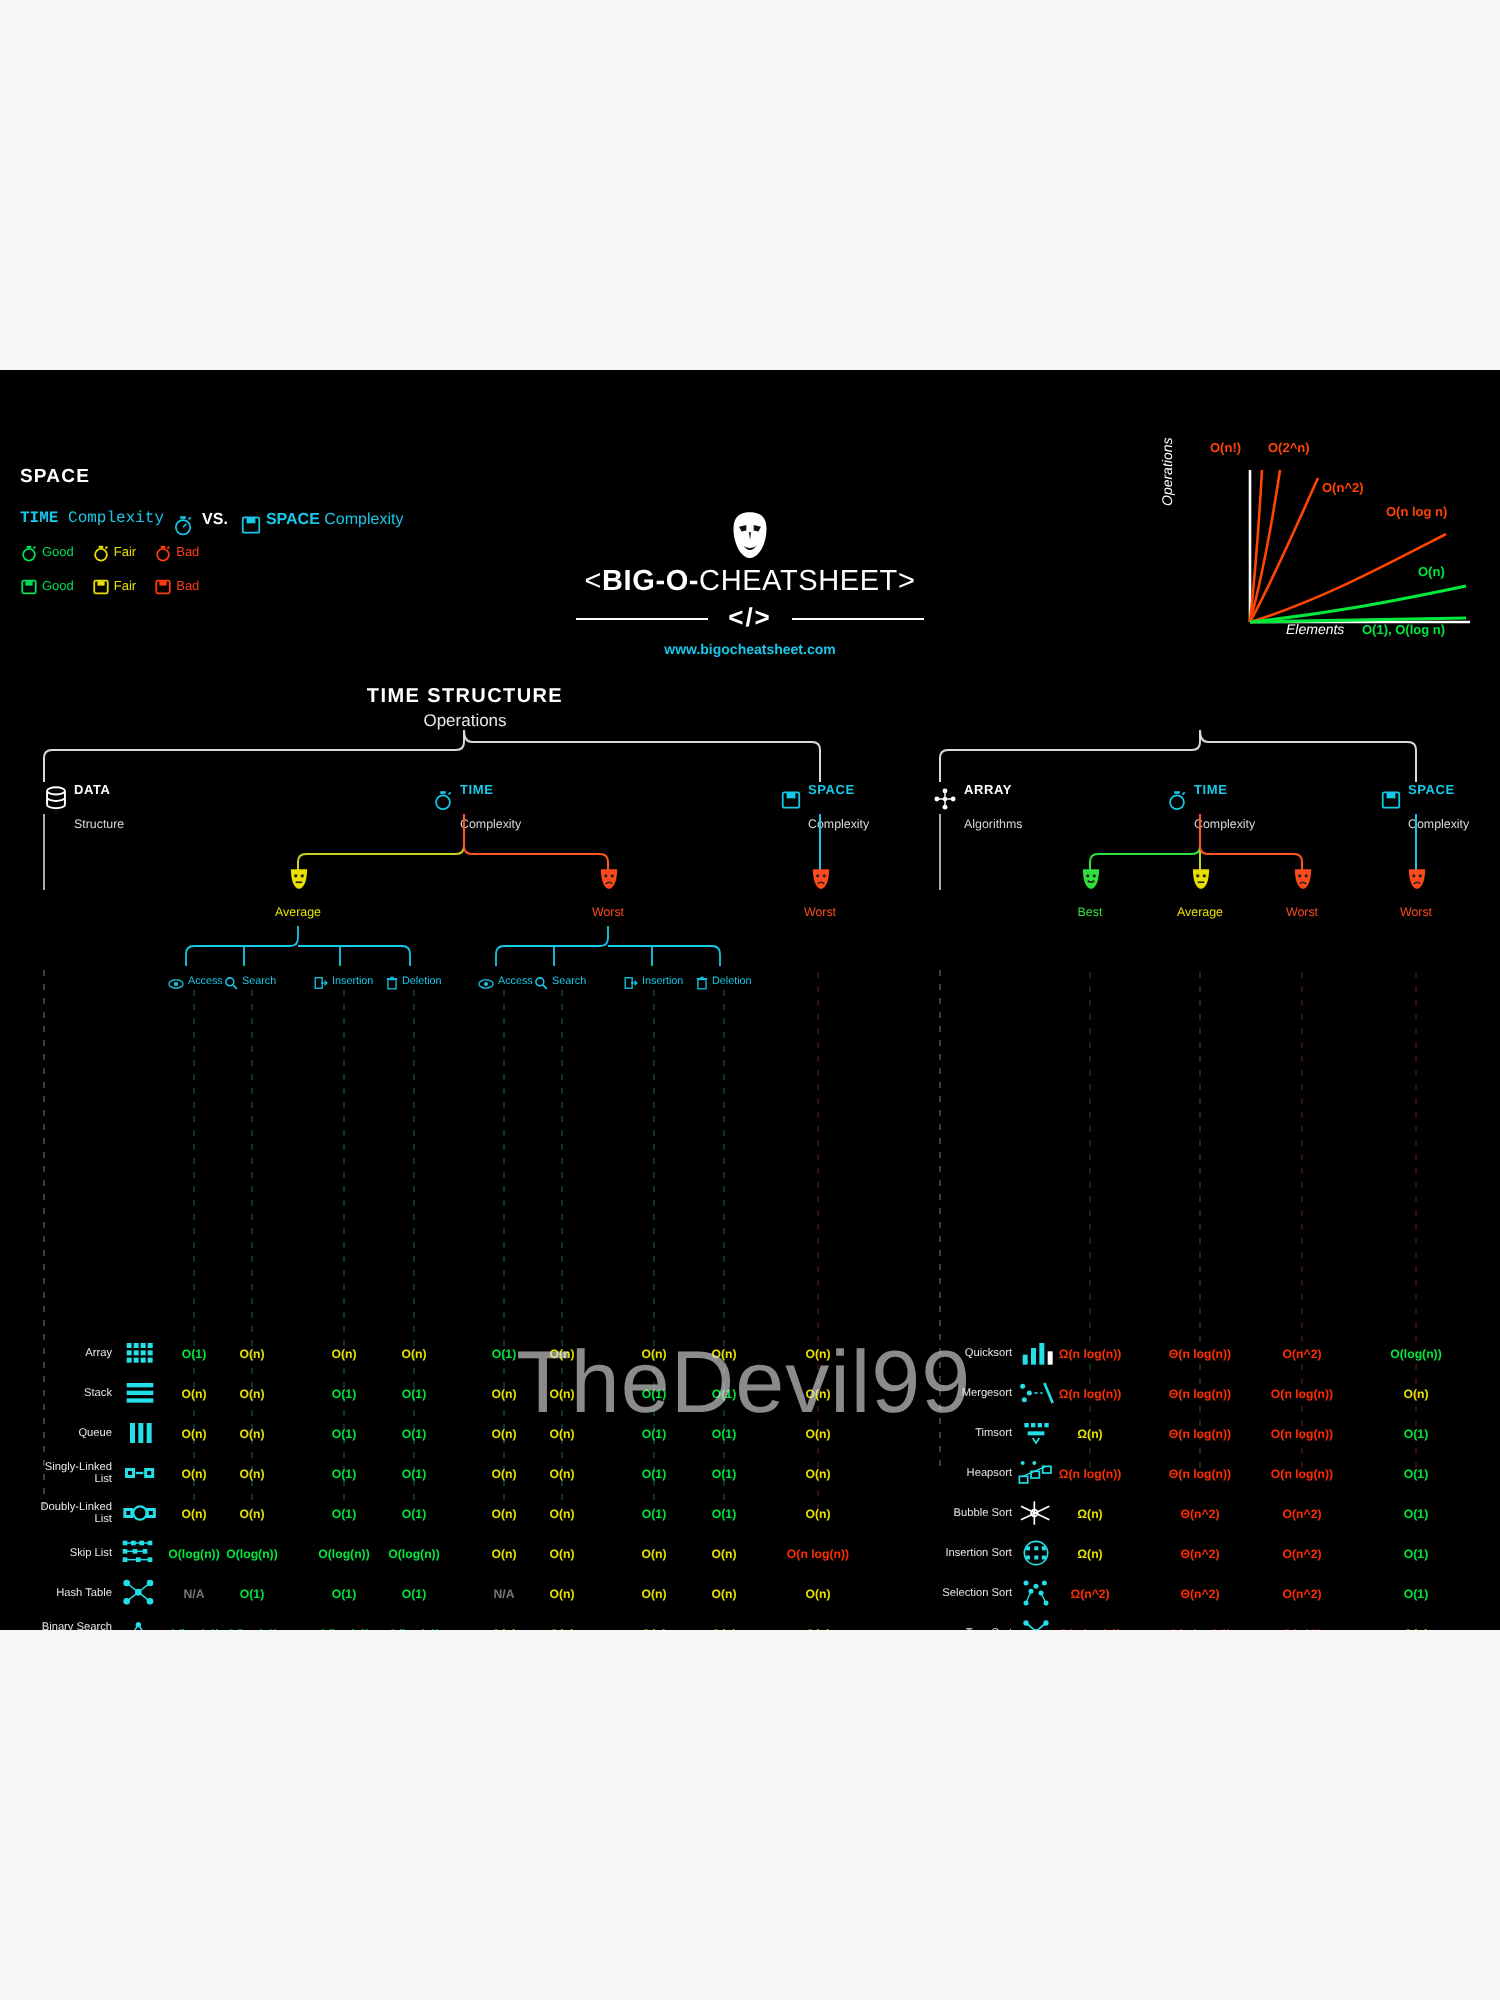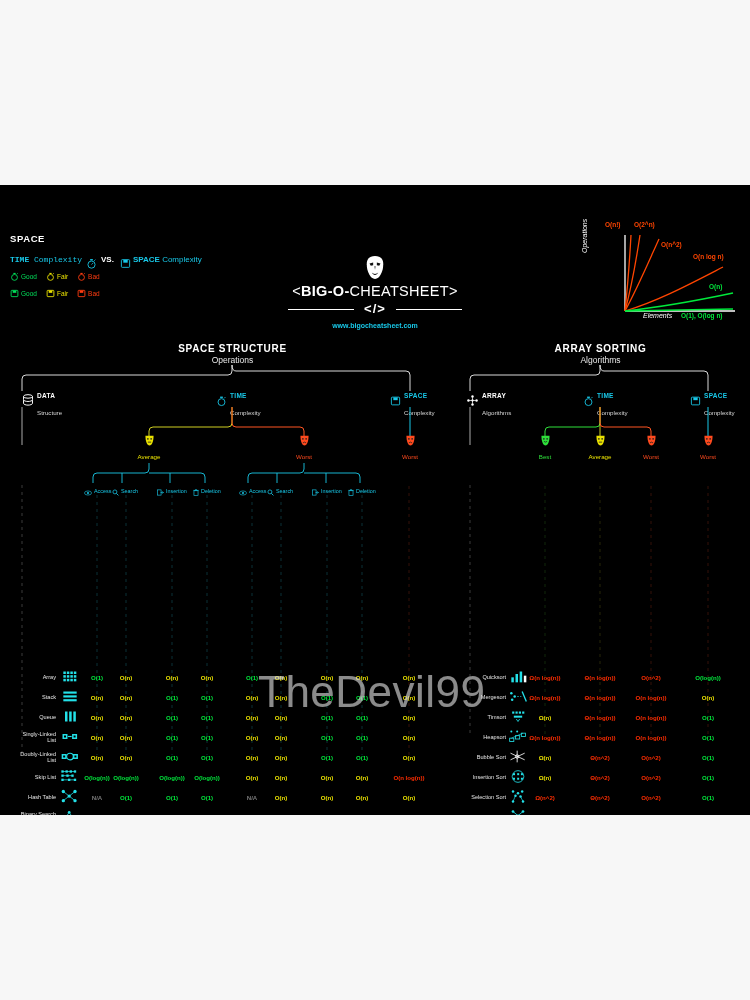--- a/index.html
+++ b/index.html
@@ -188,26 +188,22 @@
     <div class="bigo"><span class="thin">&lt;</span><b>BIG-O</b><b>-</b><span class="thin">CHEATSHEET</span><span class="thin">&gt;</span></div>
     <div class="codeline">
       <span class="bar" style="left:288px;width:66px;"></span>
       <span class="bar" style="left:396px;width:66px;"></span>
       <span class="sym">&lt;/&gt;</span>
     </div>
     <div class="url">www.bigocheatsheet.com</div>
   </div>
 
   <div class="sec-h" style="left:160px;top:158px;width:145px;">
-    <div class="t1">SPACE STRUCTURE</div>
+    <div class="t1">TIME STRUCTURE</div>
     <div class="t2">Operations</div>
-  </div>
-  <div class="sec-h" style="left:528px;top:158px;width:145px;">
-    <div class="t1">ARRAY SORTING</div>
-    <div class="t2">Algorithms</div>
   </div>
 
   <svg style="position:absolute;left:0;top:180px;" width="750" height="30">
     <path d="M22 26 L22 14 Q22 10 26 10 L228 10 Q232 10 232 6 L232 0 Q232 6 236 6 L406 6 Q410 6 410 10 L410 26" stroke="#fff" stroke-width="1" fill="none" opacity=".85"></path>
     <path d="M470 26 L470 14 Q470 10 474 10 L596 10 Q600 10 600 6 L600 0 Q600 6 604 6 L704 6 Q708 6 708 10 L708 26" stroke="#fff" stroke-width="1" fill="none" opacity=".85"></path>
   </svg>
 
   <div class="chead chead-w" style="left:22px;top:200px;">
     <span><svg width="12" height="13" viewBox="0 0 14 16">
           <ellipse cx="7" cy="3" rx="5.5" ry="2.2" fill="none" stroke="#fff" stroke-width="1.2"></ellipse>

